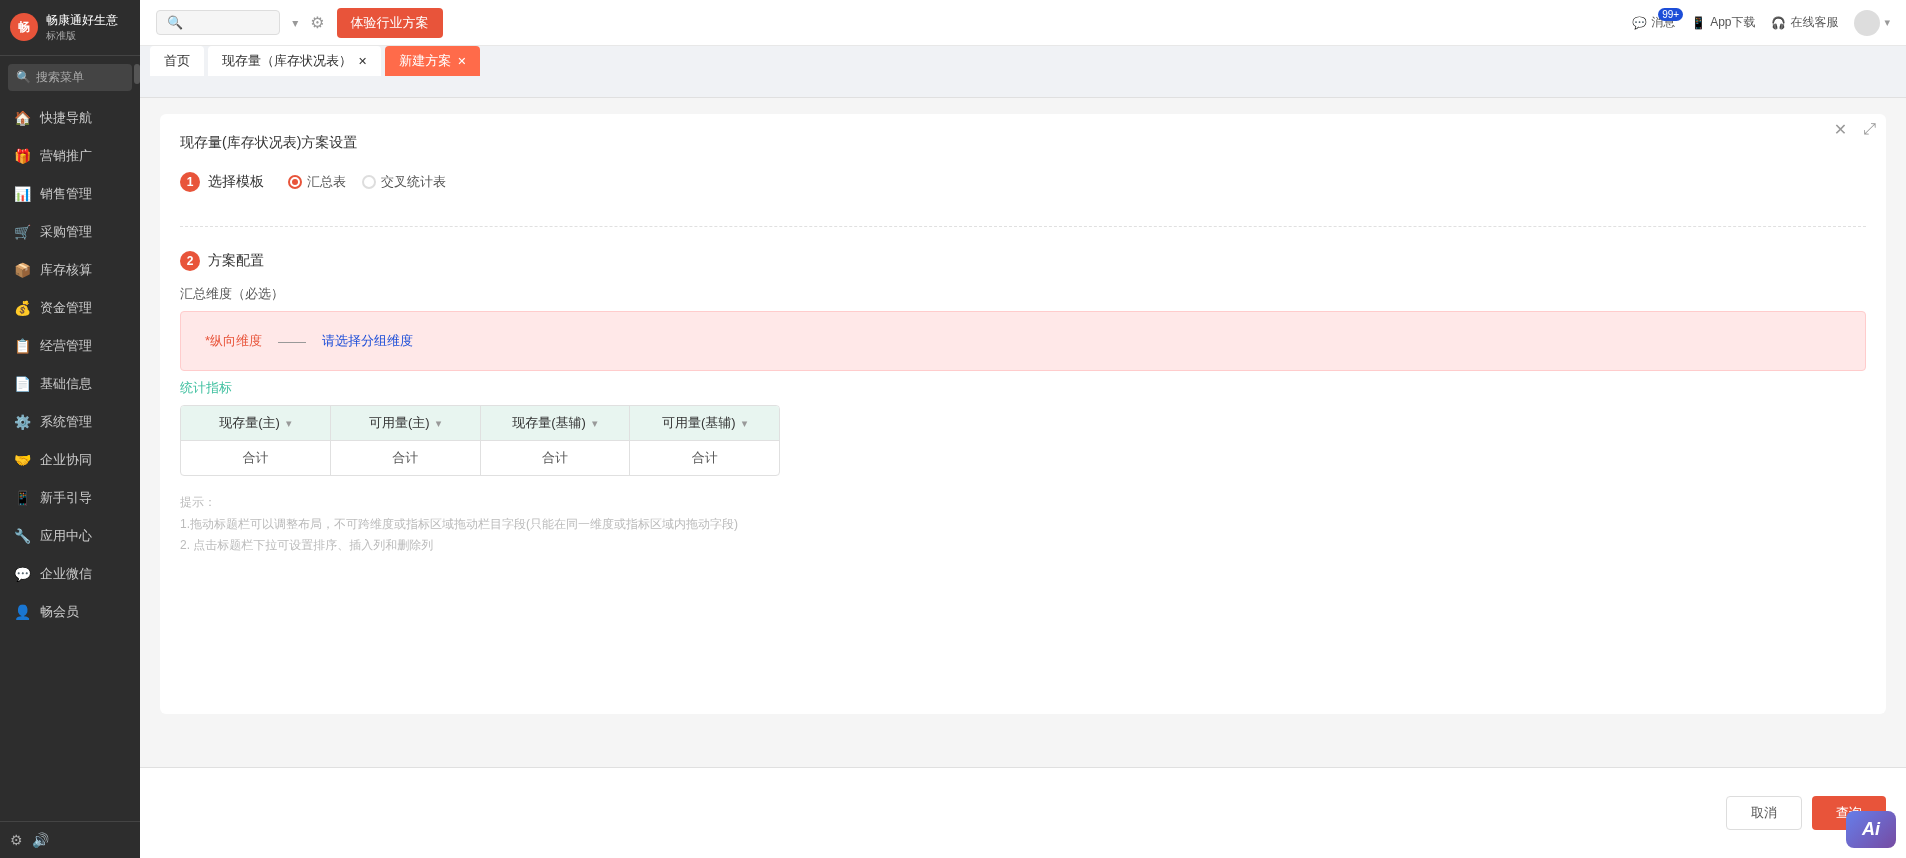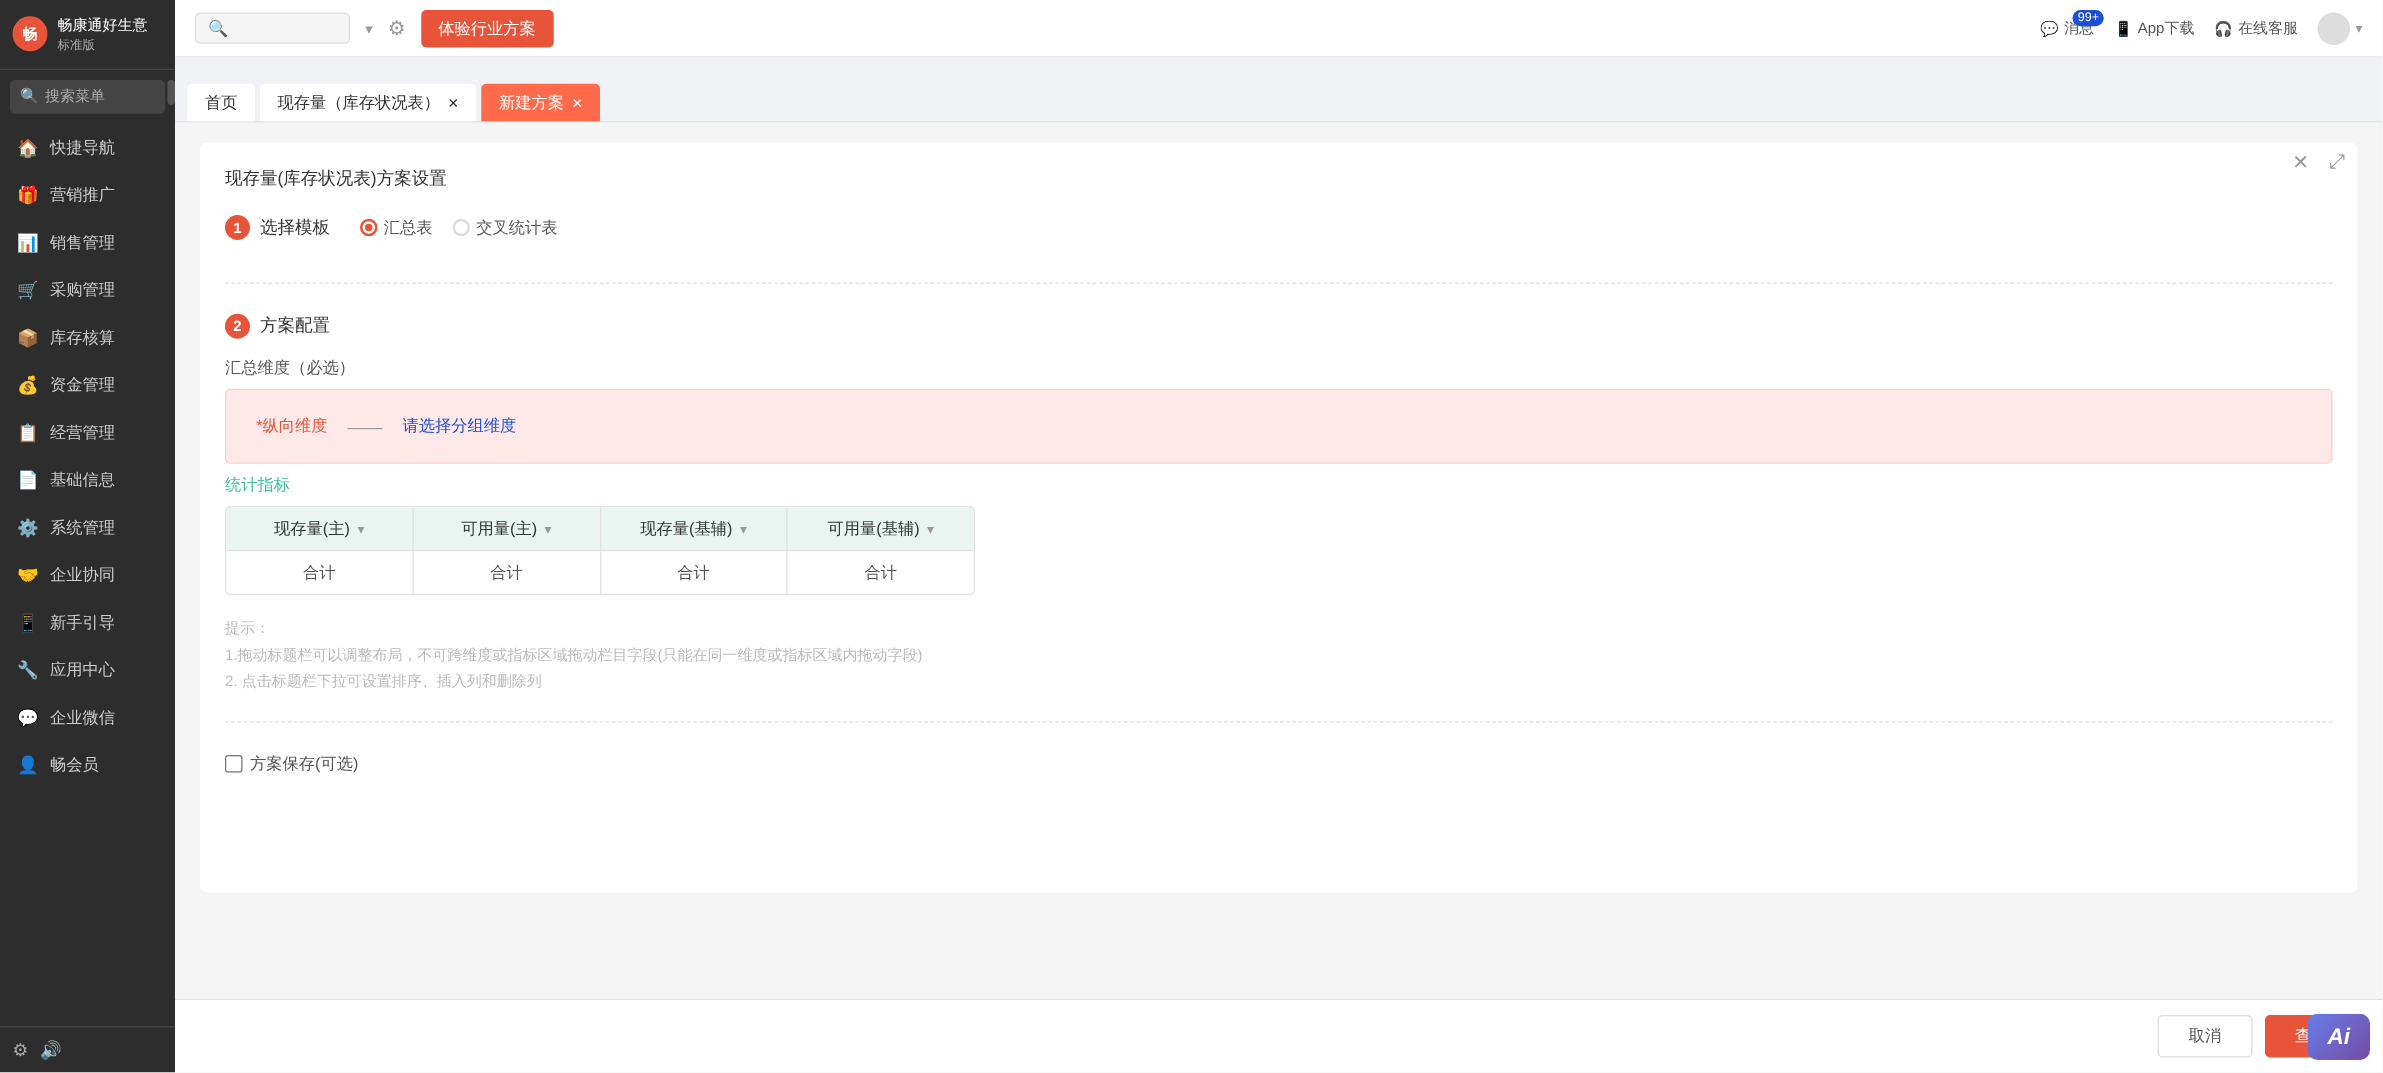--- a/index.html
+++ b/index.html
@@ -113,21 +113,21 @@
     }
     .topbar-msg { display: flex; align-items: center; gap: 4px; cursor: pointer; color: #555; font-size: 12px; position: relative; }
     .badge { background: #1d4ed8; color: white; font-size: 10px; border-radius: 8px; padding: 1px 4px; position: absolute; top: -6px; right: -8px; }
     .topbar-user { display: flex; align-items: center; gap: 4px; cursor: pointer; }
     .user-avatar { width: 26px; height: 26px; border-radius: 50%; background: #ddd; }
 
     
     .tabs {
       background: #f0f2f5;
       display: flex;
-      align-items: flex-end;
+      align-items: flex-start;
       height: 52px;
       padding: 0 10px;
       gap: 4px;
       flex-shrink: 0;
       border-bottom: 1px solid #e0e0e0;
     }
     .tab {
       display: flex;
       align-items: center;
       gap: 6px;
@@ -289,21 +289,21 @@
     .save-row { display: flex; align-items: center; gap: 6px; margin-top: 16px; }
     .save-checkbox {
       width: 14px; height: 14px; border: 1px solid #ccc; border-radius: 2px; cursor: pointer;
     }
     .save-label { font-size: 13px; color: #555; }
 
     
     .bottom-bar {
       background: white;
       border-top: 1px solid #e0e0e0;
-      padding: 12px 20px;
+      padding: 28px 20px;
       display: flex;
       justify-content: flex-end;
       gap: 10px;
       flex-shrink: 0;
     }
     .btn-cancel {
       background: white;
       border: 1px solid #ddd;
       border-radius: 4px;
       padding: 7px 24px;
@@ -556,24 +556,20 @@
           <span>提示：</span>
           <div class="tips-item">
             <span>1.拖动标题栏可以调整布局，不可跨维度或指标区域拖动栏目字段(只能在同一维度或指标区域内拖动字段)</span>
           </div>
           <div class="tips-item">
             <span>2. 点击标题栏下拉可设置排序、插入列和删除列</span>
           </div>
         </div>
       </div>
 
-      <div class="save-row">
-        <input type="checkbox" class="save-checkbox" style="">
-        <span class="save-label">方案保存(可选)</span>
-      </div>
 
     </div>
   </div>
 
   <div class="bottom-bar">
     <button class="btn-cancel">取消</button>
     <button class="btn-query">查询</button>
   </div>
 
 </div>

